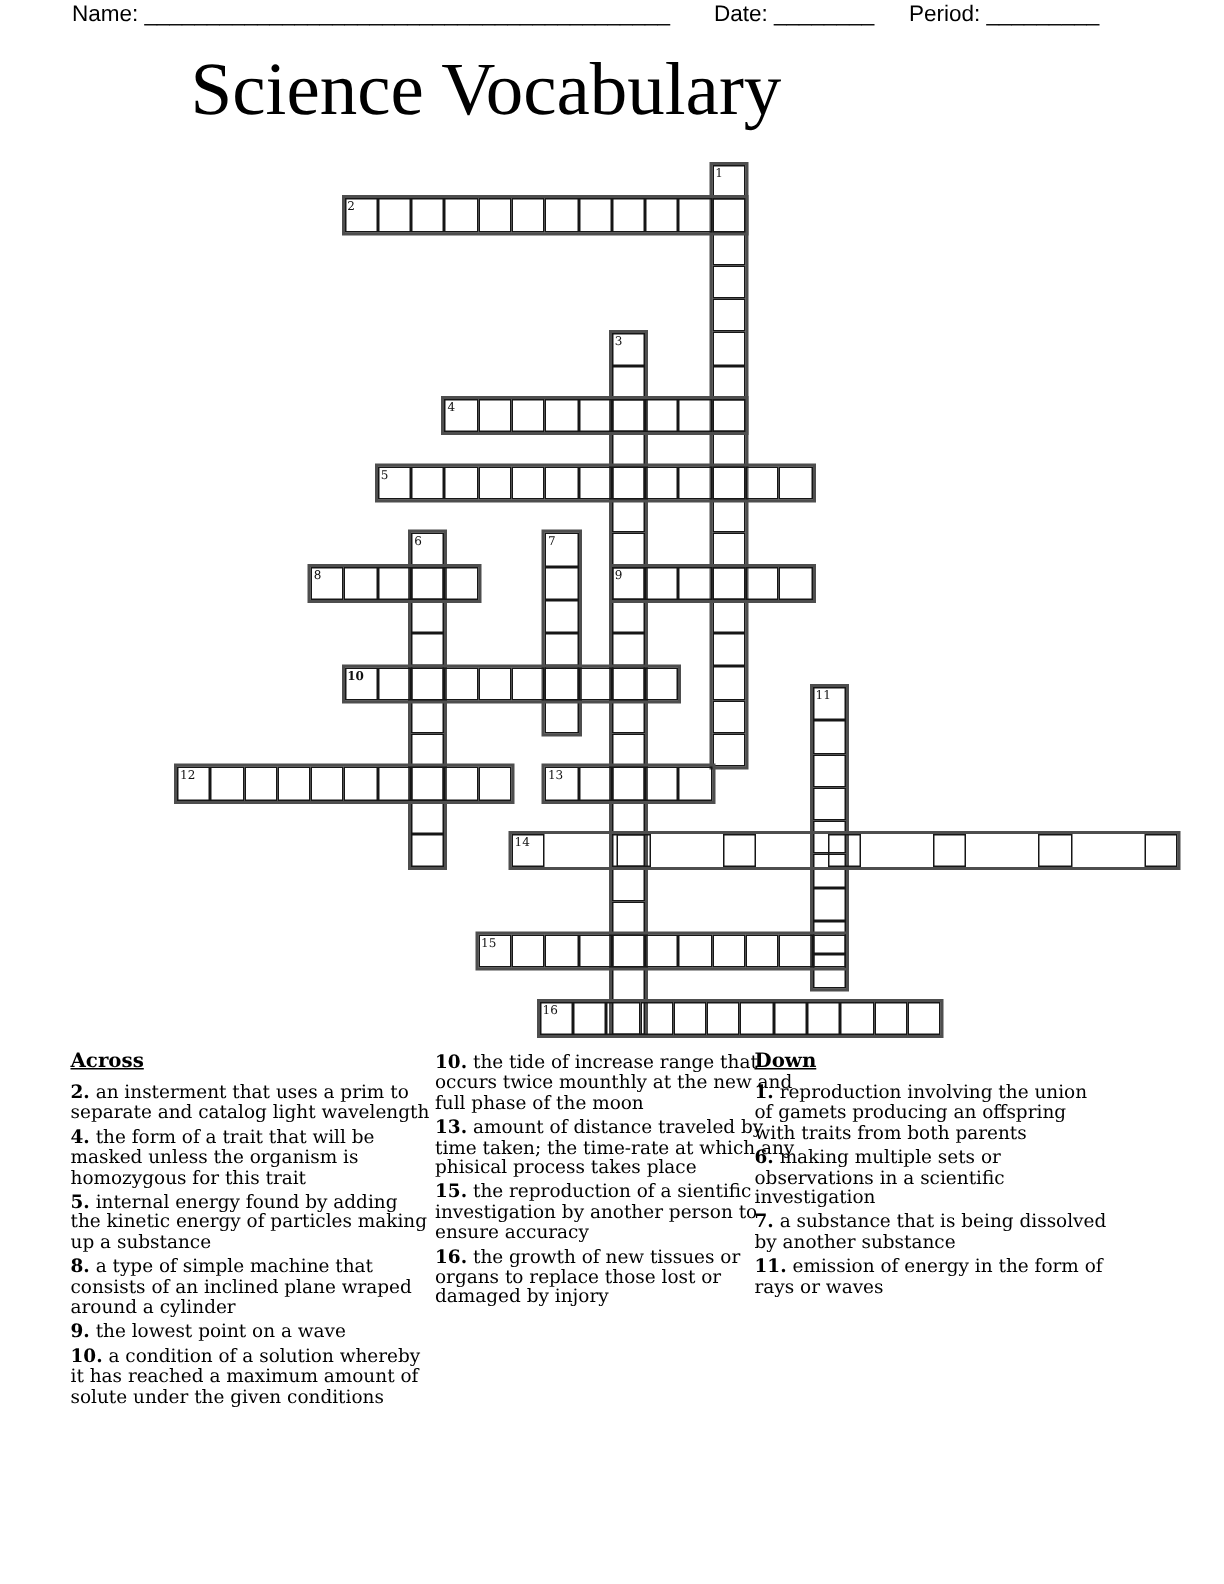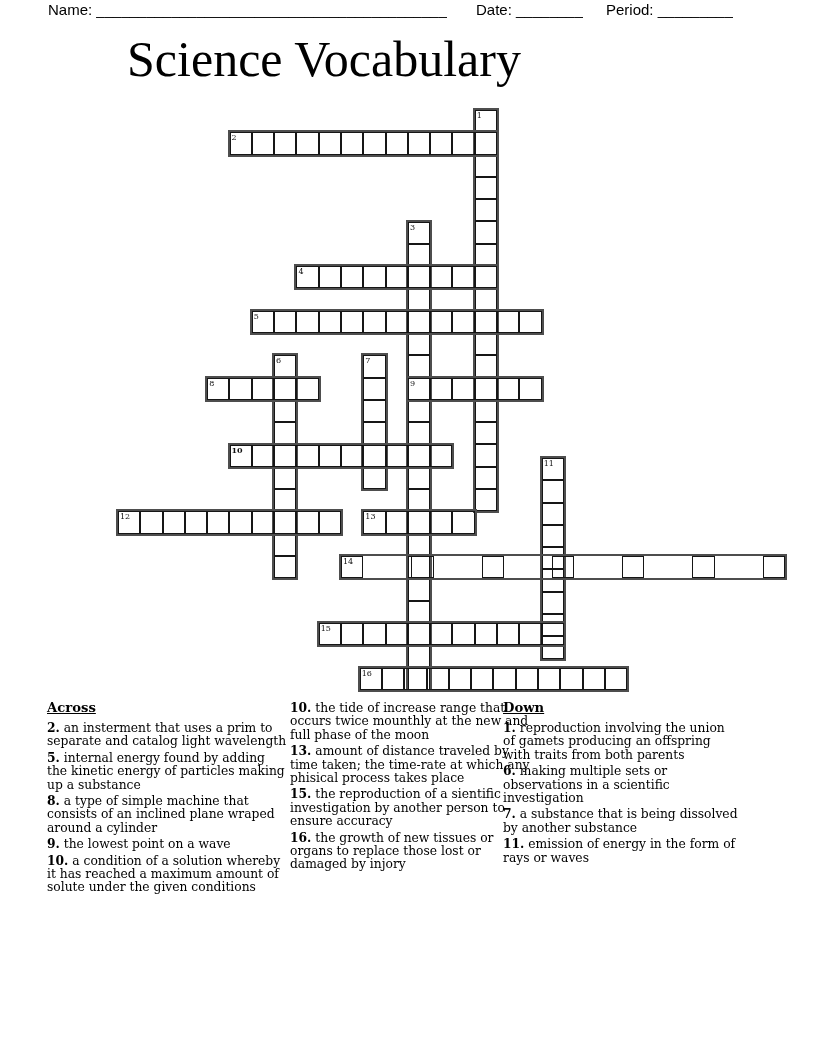--- a/index.html
+++ b/index.html
@@ -296,20 +296,21 @@
       <div class="cell"></div>
       <div class="cell"></div>
       <div class="cell"></div>
     </div>
   </div>
 
 <div class="clues-col col1">
   <div class="clue-header">Across</div>
   <div class="clue-list">
       <div class="clue"><span class="cnum">2.</span> an insterment that uses a prim to separate and catalog light wavelength</div>
+      <div class="clue"><span class="cnum">4.</span> the form of a trait that will be masked unless the organism is homozygous for this trait</div>
       <div class="clue"><span class="cnum">5.</span> internal energy found by adding the kinetic energy of particles making up a substance</div>
       <div class="clue"><span class="cnum">8.</span> a type of simple machine that consists of an inclined plane wraped around a cylinder</div>
       <div class="clue"><span class="cnum">9.</span> the lowest point on a wave</div>
       <div class="clue"><span class="cnum">10.</span> a condition of a solution whereby it has reached a maximum amount of solute under the given conditions</div>
     </div>
 </div>
 
 <div class="clues-col col2">
   <div class="clue-list">
       <div class="clue"><span class="cnum">10.</span> the tide of increase range that occurs twice mounthly at the new and full phase of the moon</div>

